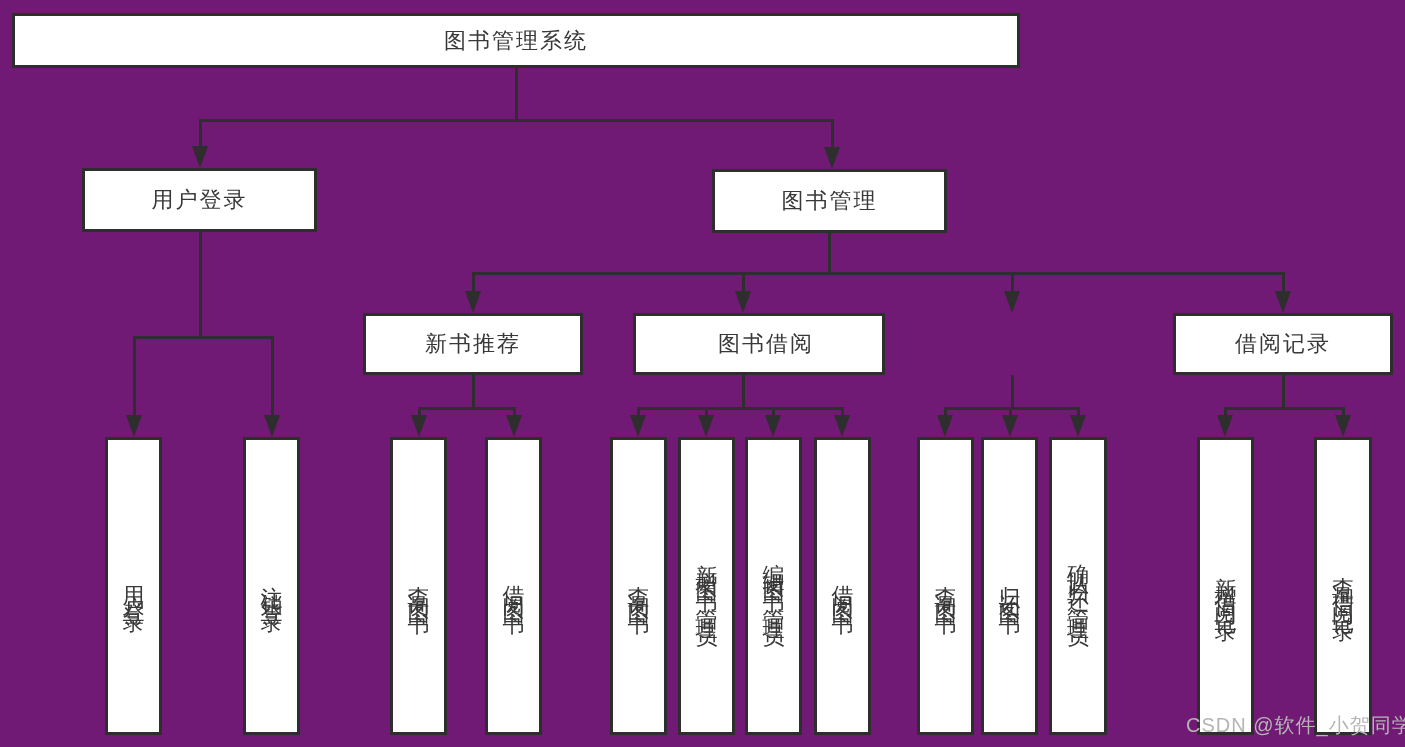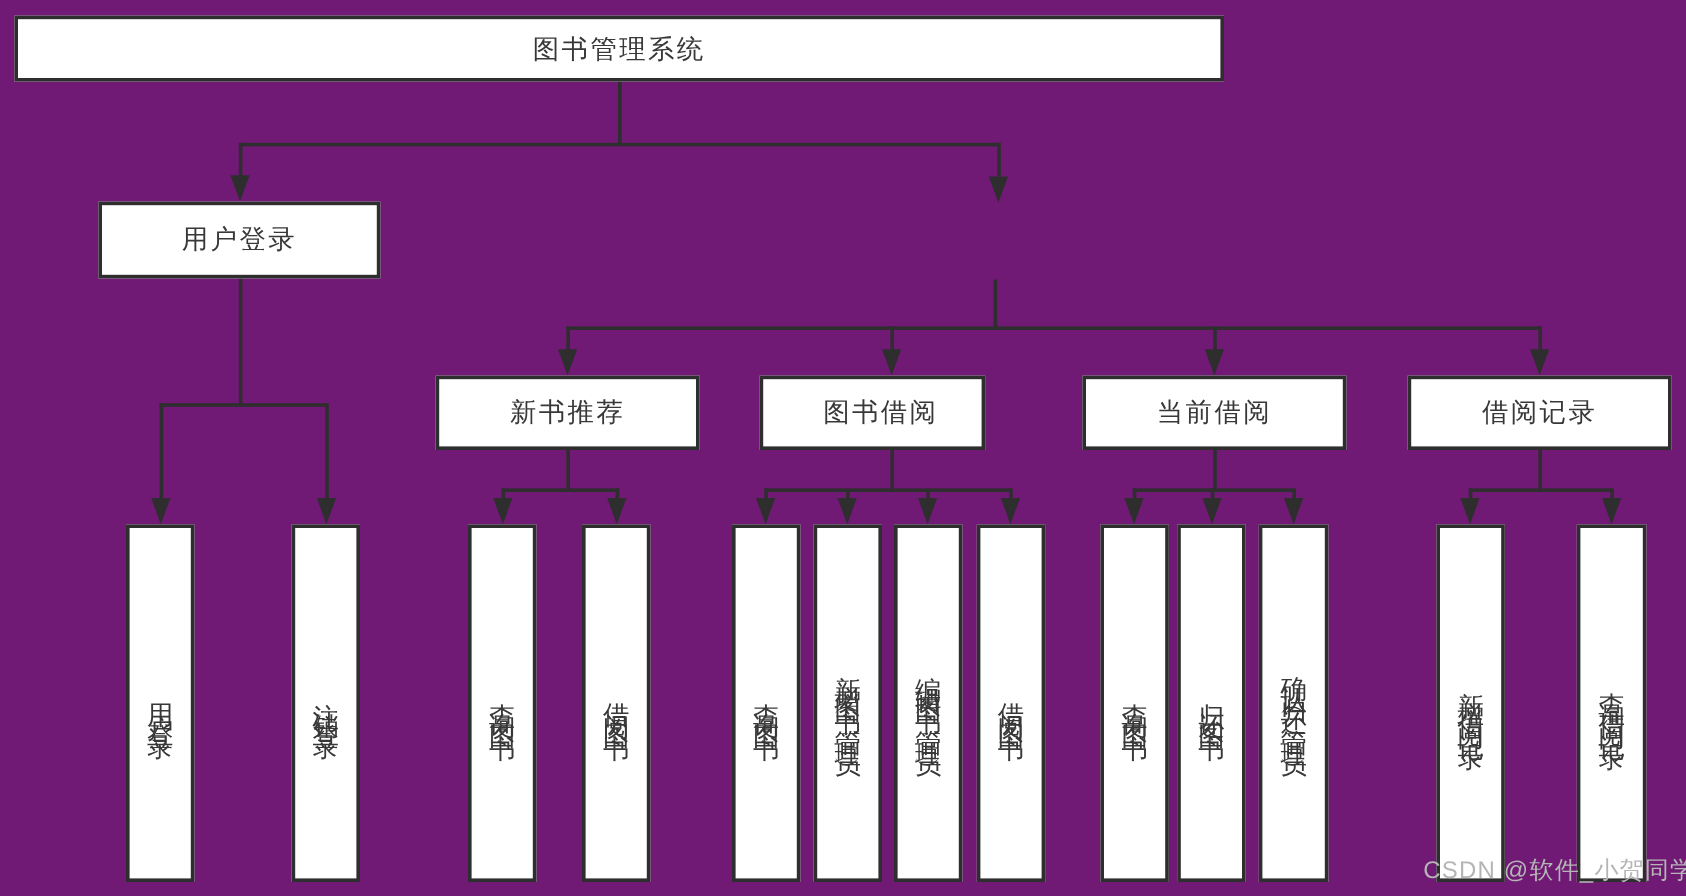--- a/index.html
+++ b/index.html
@@ -41,20 +41,23 @@
   <div class="v-line" style="left:515px;top:68px;height:53px;"></div>
   <div class="h-line" style="left:199px;top:119px;width:634px;"></div>
   <div class="v-line" style="left:199px;top:119px;height:28px;"></div>
   <div class="arrow" style="left:192px;top:146px;"></div>
   <div class="v-line" style="left:831px;top:119px;height:28px;"></div>
   <div class="arrow" style="left:824px;top:147px;"></div>
 
   <div class="box" style="left:82px;top:168px;width:235px;height:64px;">
     <span>用户登录</span>
   </div>
+  <div class="box" style="left:712px;top:169px;width:235px;height:64px;">
+    <span>图书管理</span>
+  </div>
 
   <div class="v-line" style="left:199px;top:232px;height:107px;"></div>
   <div class="h-line" style="left:133px;top:336px;width:140px;"></div>
   <div class="v-line" style="left:133px;top:336px;height:81px;"></div>
   <div class="arrow" style="left:126px;top:415px;"></div>
   <div class="v-line" style="left:271px;top:336px;height:81px;"></div>
   <div class="arrow" style="left:264px;top:415px;"></div>
 
   <div class="v-line" style="left:828px;top:233px;height:41px;"></div>
   <div class="h-line" style="left:472px;top:272px;width:813px;"></div>
@@ -63,25 +66,22 @@
   <div class="v-line" style="left:742px;top:272px;height:21px;"></div>
   <div class="arrow" style="left:735px;top:291px;"></div>
   <div class="v-line" style="left:1011px;top:272px;height:21px;"></div>
   <div class="arrow" style="left:1004px;top:291px;"></div>
   <div class="v-line" style="left:1282px;top:272px;height:21px;"></div>
   <div class="arrow" style="left:1275px;top:291px;"></div>
 
   <div class="box" style="left:363px;top:313px;width:220px;height:62px;justify-content:center;">
     <span>新书推荐</span>
   </div>
-  <div class="box" style="left:633px;top:313px;width:188px;height:62px;padding-left:14px;">
+  <div class="box" style="left:633px;top:313px;width:252px;height:62px;padding-left:14px;">
     <span>图书借阅</span>
-  </div>
-  <div class="box" style="left:902px;top:313px;width:220px;height:62px;">
-    <span>当前借阅</span>
   </div>
   <div class="box" style="left:1173px;top:313px;width:220px;height:62px;">
     <span>借阅记录</span>
   </div>
 
   <div class="v-line" style="left:472px;top:375px;height:35px;"></div>
   <div class="h-line" style="left:418px;top:407px;width:98px;"></div>
   <div class="v-line" style="left:418px;top:407px;height:10px;"></div>
   <div class="arrow" style="left:411px;top:415px;"></div>
   <div class="v-line" style="left:513px;top:407px;height:10px;"></div>

